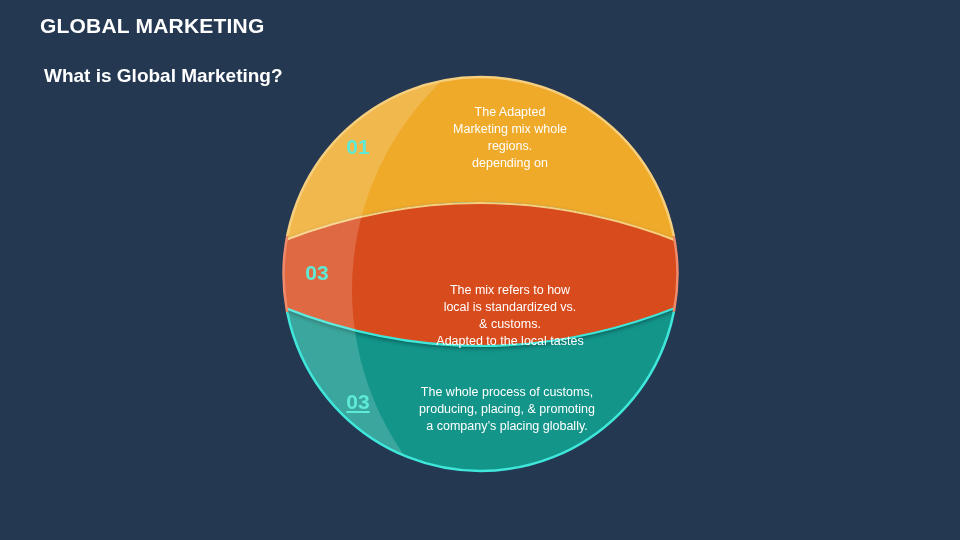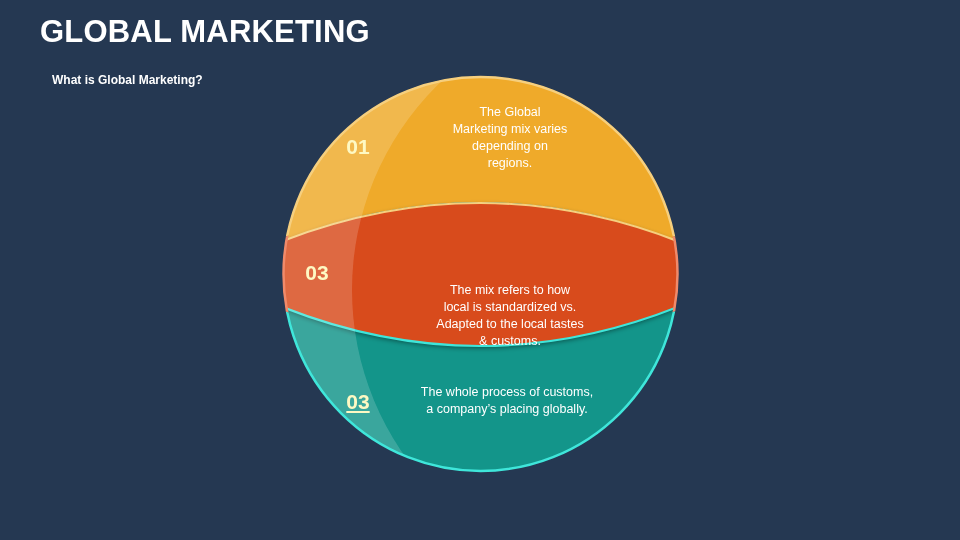--- a/index.html
+++ b/index.html
@@ -4,30 +4,30 @@
 <style>
   html, body { margin: 0; padding: 0; }
   body {
     width: 960px; height: 540px; overflow: hidden;
     background: #253852;
     font-family: "Liberation Sans", "DejaVu Sans", sans-serif;
     position: relative;
   }
   .title {
     position: absolute; left: 40px; top: 14px;
-    font-size: 31px; font-weight: bold; color: #ffffff;
+    font-size: 21px; font-weight: bold; color: #ffffff;
     letter-spacing: 0.2px; margin: 0;
   }
   .subtitle {
     position: absolute; left: 40px; top: 61px;
-    font-size: 12px; color: #ffffff; margin: 12px;
+    font-size: 19px; color: #ffffff; margin: 4px;
   }
   svg.sphere { position: absolute; left: 0; top: 0; }
   .num {
-    position: absolute; color: #fef9c3; font-weight: bold;
+    position: absolute; color: #5eead4; font-weight: bold;
     font-size: 21px; width: 60px; text-align: center;
   }
   .desc {
     position: absolute; color: #ffffff; font-size: 12.5px;
     line-height: 17px; text-align: center;
   }
 </style>
 </head>
 <body>
 
@@ -83,29 +83,30 @@
   <circle cx="480.5" cy="274" r="197" fill="none" stroke="#F6CF7E" stroke-width="2.5" clip-path="url(#topRimClip)"></circle>
   <circle cx="480.5" cy="274" r="197" fill="none" stroke="#F08A6A" stroke-width="2.5" clip-path="url(#midRimClip)"></circle>
   <circle cx="480.5" cy="274" r="197" fill="none" stroke="#3FE6DA" stroke-width="2.5" clip-path="url(#botRimClip)"></circle>
 </svg>
 
 <div class="num" style="left:328px; top:135px;">01</div>
 <div class="num" style="left:287px; top:261px;">03</div>
 <div class="num" style="left:328px; top:390px;text-decoration:underline;">03</div>
 
 <div class="desc" style="left:420px; top:104px; width:180px;">
-  <div>The Global</div>
-  <div>Marketing mix varies</div>
+  <div>The Adapted</div>
+  <div>Marketing mix whole</div>
+  <div>regions.</div>
   <div>depending on</div>
-  <div>regions.</div>
 </div>
 
 <div class="desc" style="left:400px; top:242px; width:220px;margin-top:40px;">
   <div>The mix refers to how</div>
   <div>local is standardized vs.</div>
+  <div>&amp; customs.</div>
   <div>Adapted to the local tastes</div>
-  <div>&amp; customs.</div>
 </div>
 
 <div class="desc" style="left:392px; top:384px; width:230px;">
   <div>The whole process of customs,</div>
+  <div>producing, placing, &amp; promoting</div>
   <div>a company’s placing globally.</div>
 </div>
 
 </body></html>

